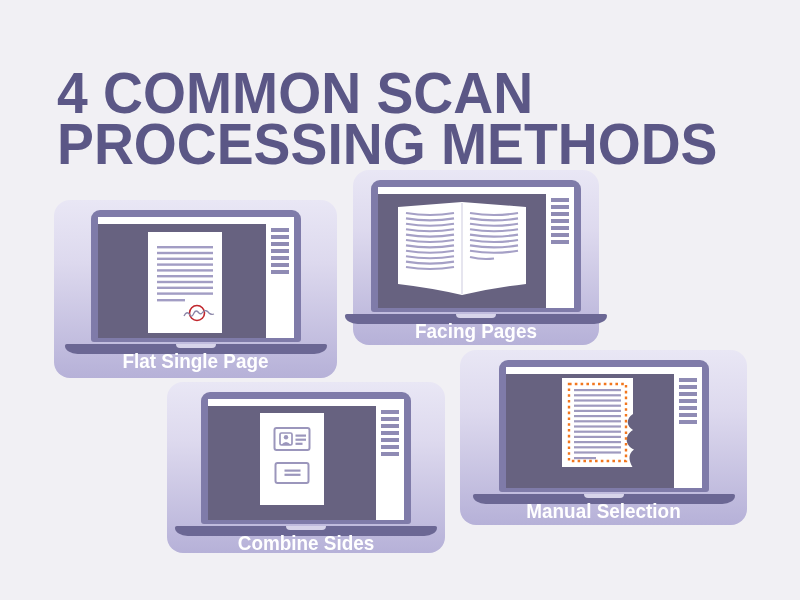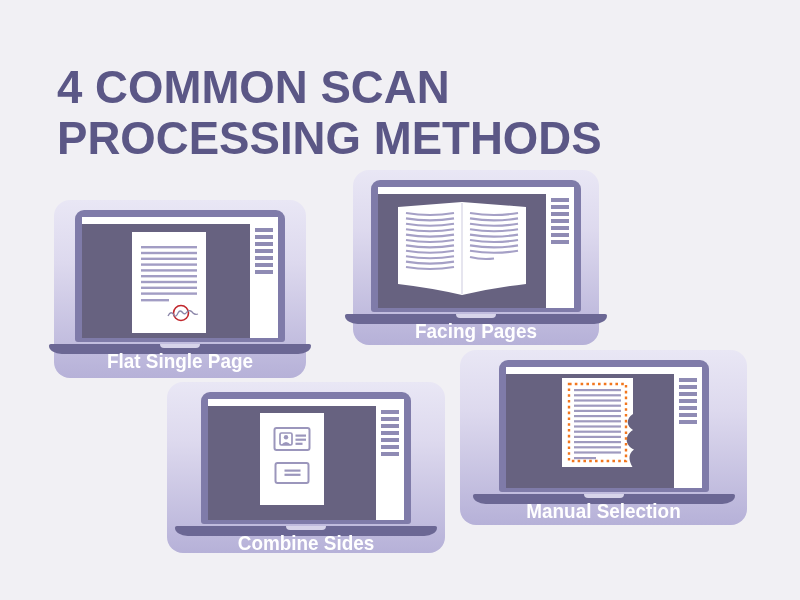--- a/index.html
+++ b/index.html
@@ -6,31 +6,31 @@
   body{
     width:800px;height:600px;position:relative;overflow:hidden;
     background:#f1f0f4;
     font-family:"Liberation Sans","DejaVu Sans",sans-serif;
   }
   .stage{position:absolute;inset:0;}
 
   
   .title{
     position:absolute;left:57px;top:30px;
-    color:#5b5786;font-weight:700;font-size:47px;line-height:51px;
+    color:#5b5786;font-weight:700;font-size:57px;line-height:51px;
     letter-spacing:0px;
   }
   .title span{display:block;transform:scaleX(.97);transform-origin:left top;}
 
   
   .card{
     position:absolute;border-radius:16px;
     background:linear-gradient(180deg,#e9e7f5 0%,#ddd9ee 35%,#b6b1d8 100%);
   }
-  #card-flat   {left:54px;  top:200px; width:252px; height:178px;}
+  #card-flat   {left:54px;  top:200px; width:283px; height:178px;}
   #card-facing {left:353px; top:170px; width:246px; height:175px;}
   #card-combine{left:167px; top:382px; width:278px; height:171px;}
   #card-manual {left:460px; top:350px; width:287px; height:175px;}
 
   
   .lid{
     position:absolute;left:50%;margin-left:-105px;top:10px;
     width:210px;height:132px;background:#7f7ba9;
     border-radius:9px 9px 3px 3px;
   }

